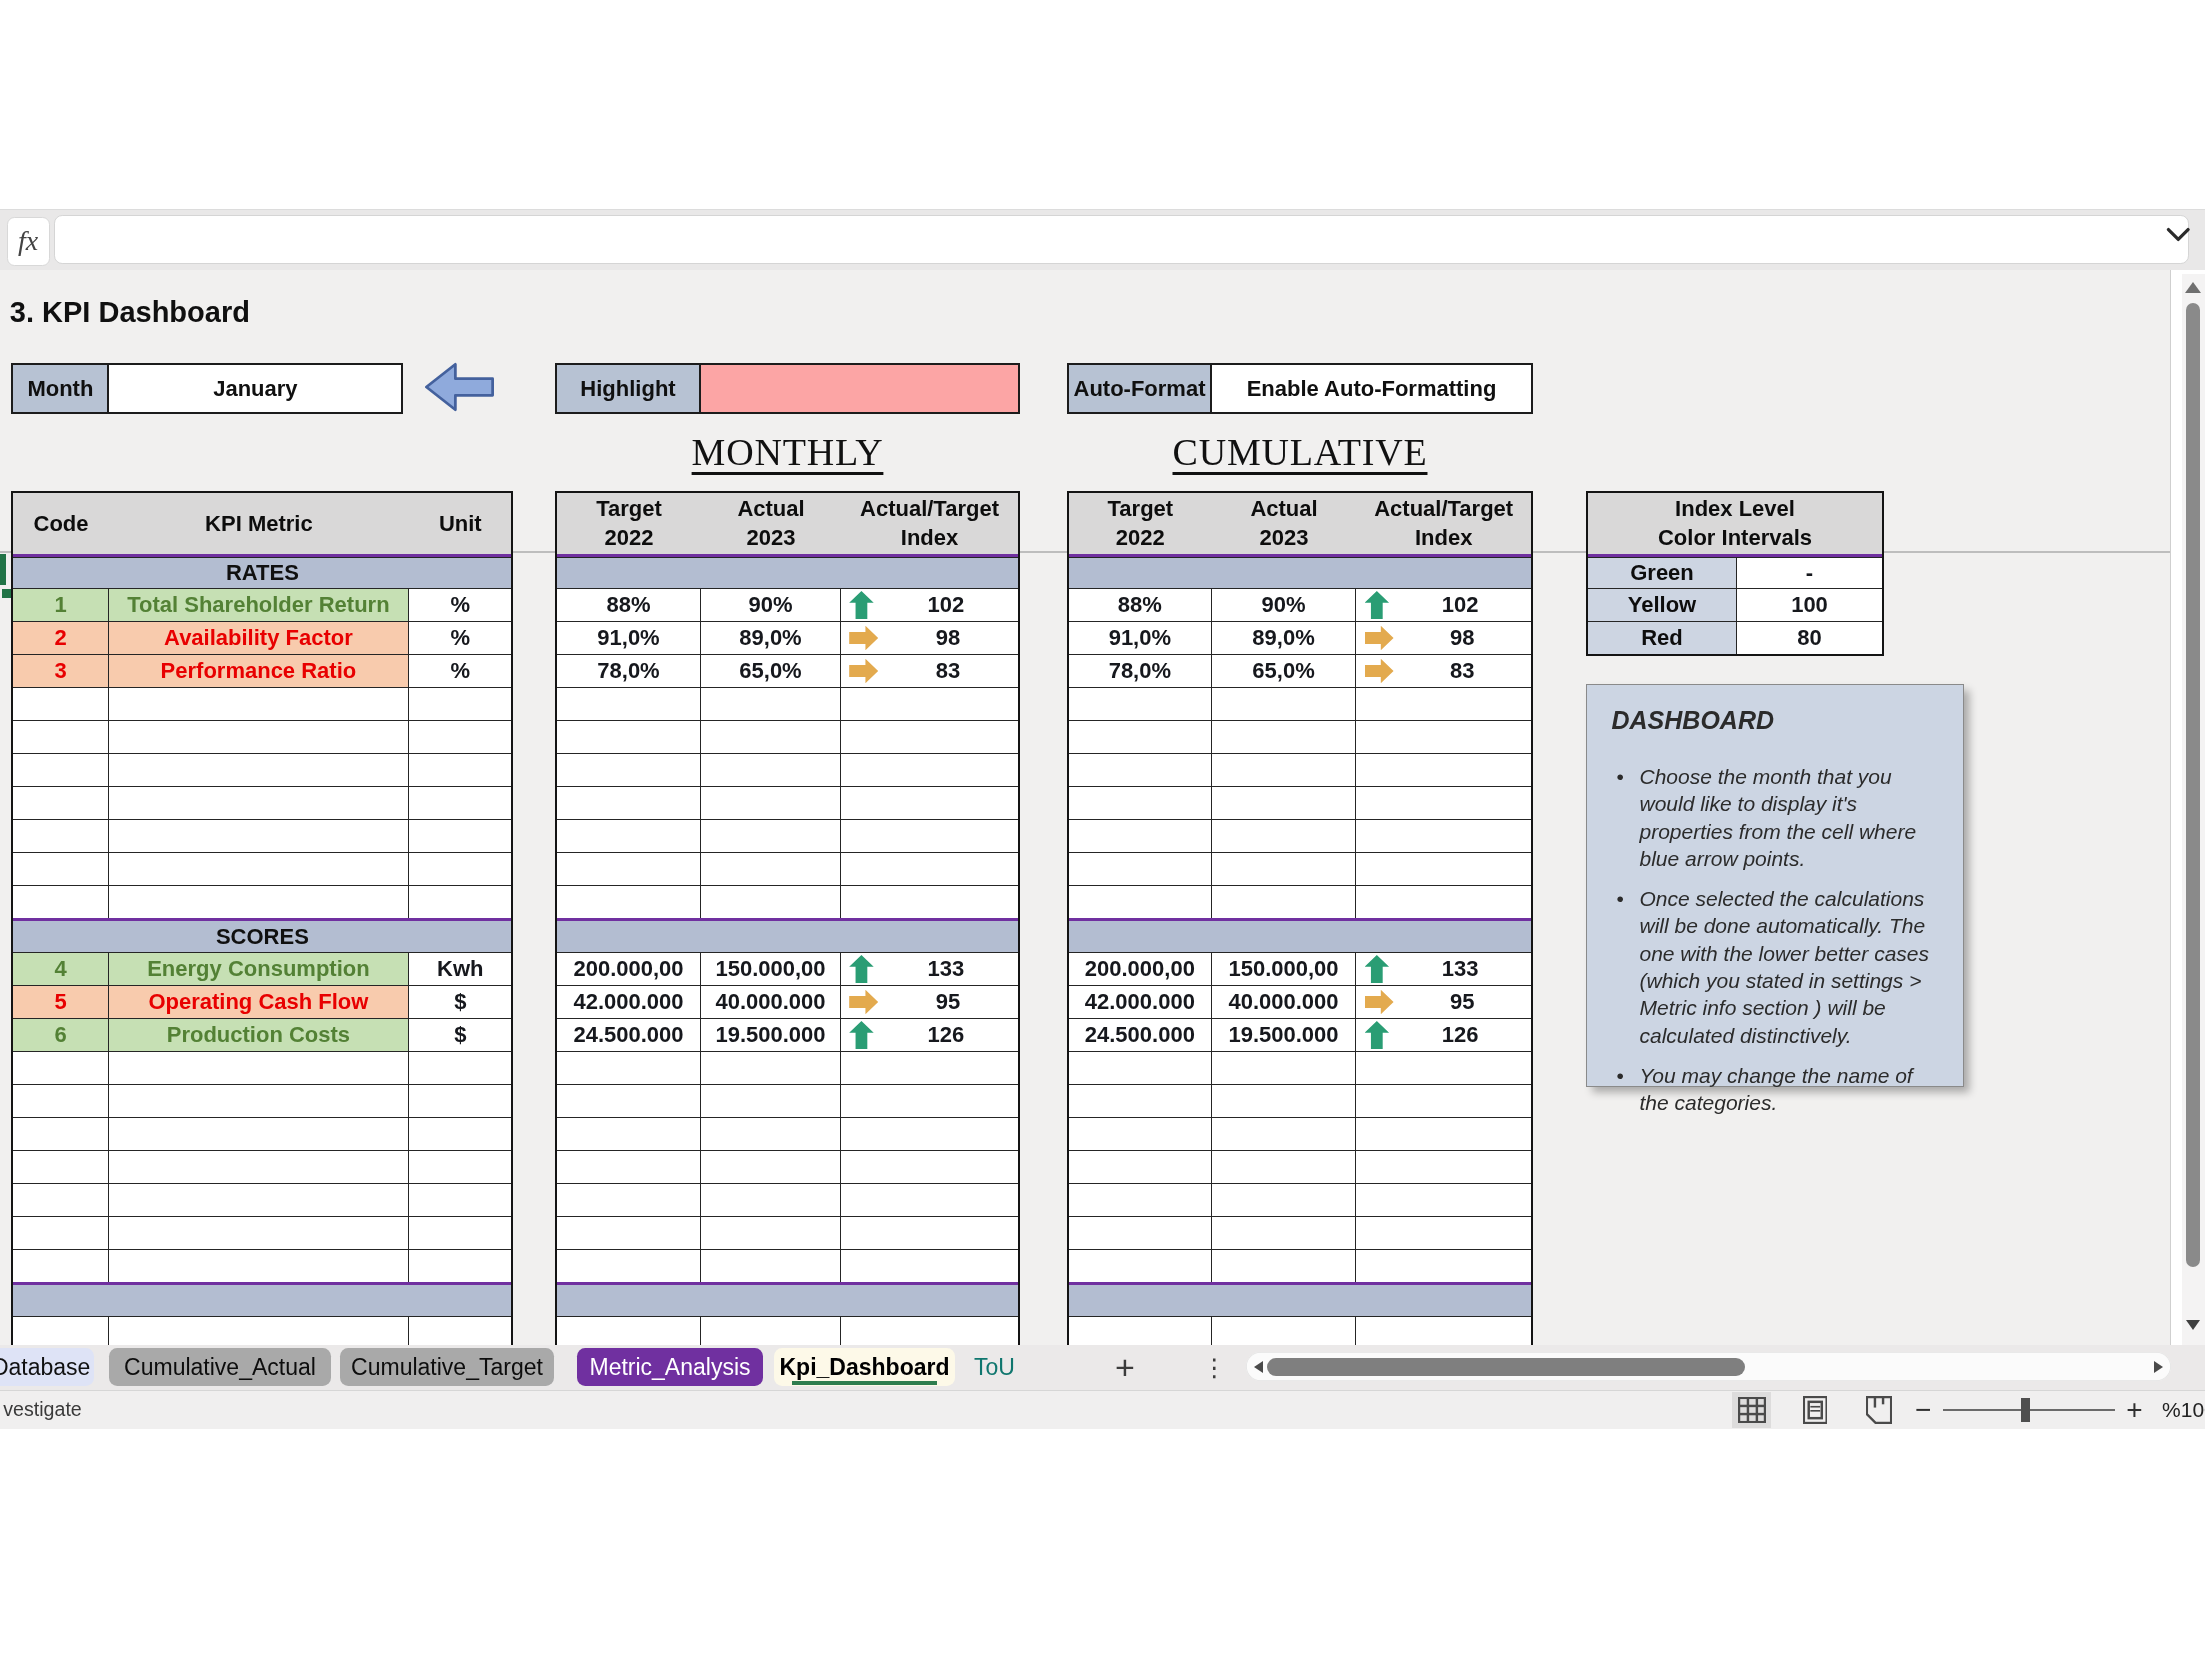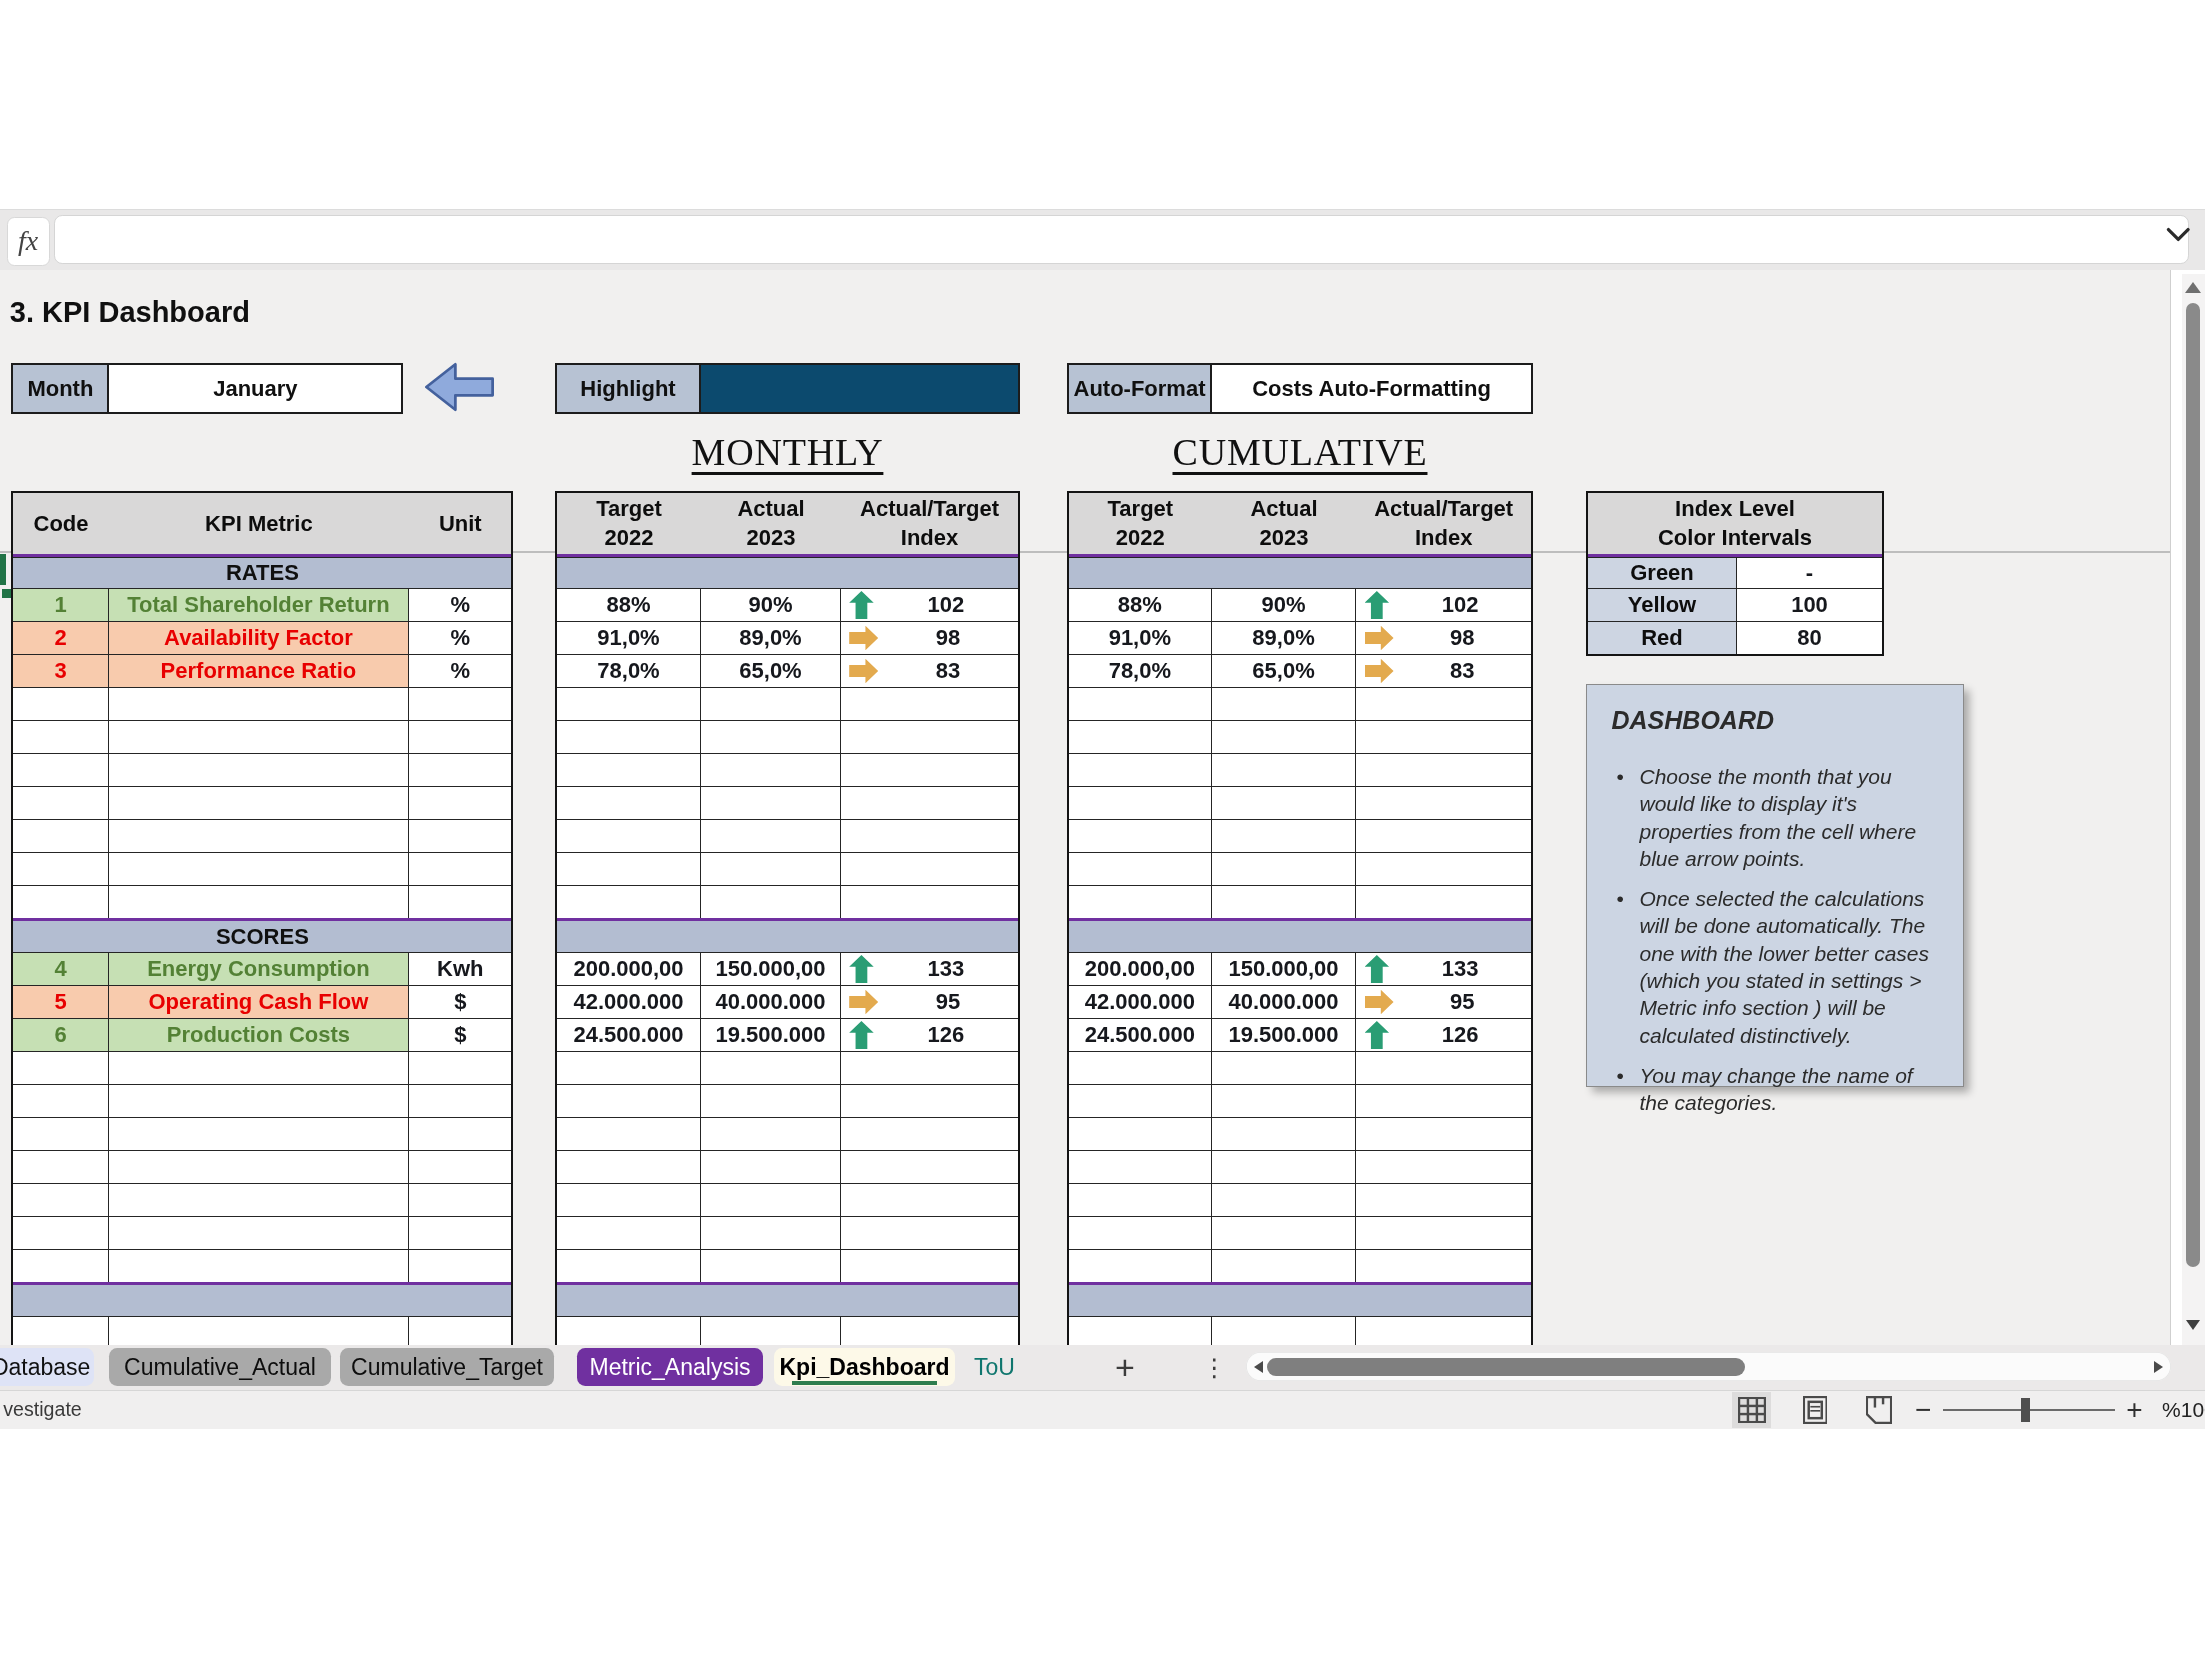--- a/index.html
+++ b/index.html
@@ -18,21 +18,21 @@
   .page-title{position:absolute;left:9.8px;top:26px;font-size:29px;font-weight:700;color:#101010;}
 
   
   .header-line{position:absolute;left:0;top:281px;width:2170px;height:1.6px;background:#bdbdbd;}
 
   
   .sel-bar{position:absolute;left:0px;top:284px;width:5.7px;height:31px;background:#217346;}
   .sel-square{position:absolute;left:1.6px;top:319px;width:9px;height:9px;background:#217346;}
 
   
-  .widget{position:absolute;top:93px;height:51px;display:flex;border:2.5px solid #1c1c1c;box-sizing:border-box;background:#0c4a6e;}
+  .widget{position:absolute;top:93px;height:51px;display:flex;border:2.5px solid #1c1c1c;box-sizing:border-box;background:#fca5a5;}
   .widget .w-label{background:#b7c2d3;display:flex;align-items:center;justify-content:center;font-weight:700;font-size:22px;color:#101010;border-right:2.5px solid #1c1c1c;box-sizing:border-box;}
   .widget .w-value{background:#fff;display:flex;align-items:center;justify-content:center;font-weight:700;font-size:22px;color:#101010;flex:1;}
 
   .month-arrow{position:absolute;left:425px;top:91px;width:69px;height:52px;}
 
   
   .big-heading{position:absolute;top:160px;font-family:"Liberation Serif",serif;font-size:38px;font-weight:500;letter-spacing:0.8px;color:#111;
                text-decoration:underline;text-decoration-thickness:2.5px;text-underline-offset:6.5px;text-align:center;}
 
   
@@ -130,21 +130,21 @@
     <svg class="month-arrow" viewBox="0 0 100 70">
       <polygon points="2,35 44,2 44,23 98,23 98,47 44,47 44,68" fill="#8faadc" stroke="#44619d" stroke-width="4" stroke-linejoin="round"></polygon>
     </svg>
 
     <div class="widget" style="left:555px;width:465px;">
       <div class="w-label" style="width:144px;">Highlight</div>
     </div>
 
     <div class="widget" style="left:1067px;width:466px;">
       <div class="w-label" style="width:143px;">Auto-Format</div>
-      <div class="w-value">Costs Auto-Formatting</div>
+      <div class="w-value">Enable Auto-Formatting</div>
     </div>
 
     <div class="big-heading" style="left:555px;width:465px;">MONTHLY</div>
     <div class="big-heading" style="left:1067px;width:466px;">CUMULATIVE</div>
 
     <div class="kpi-table" id="left-table" style="left:11.4px;width:502px;">
         <div class="trow first thead-row" style="height: 64px;">
           <div class="tcell" style="width: 96px; border-right: none;">Code</div>
           <div class="tcell" style="width: 303px; border-right: none;">KPI Metric</div>
           <div class="tcell" style="width: 103px; border-right: none;">Unit</div>

